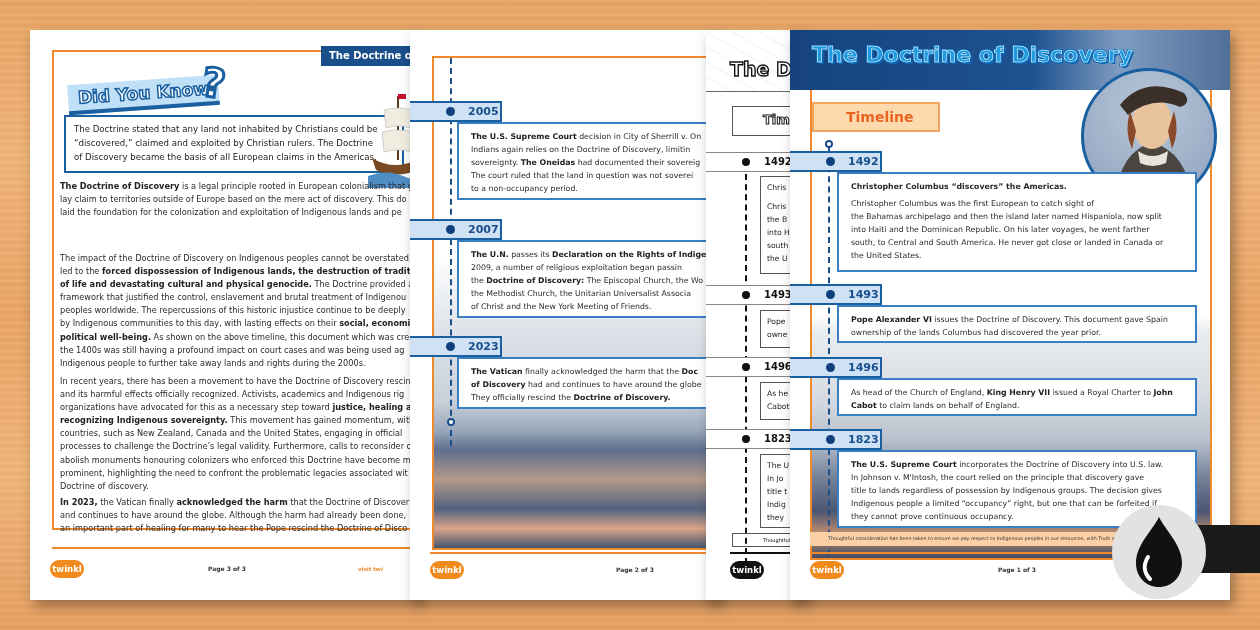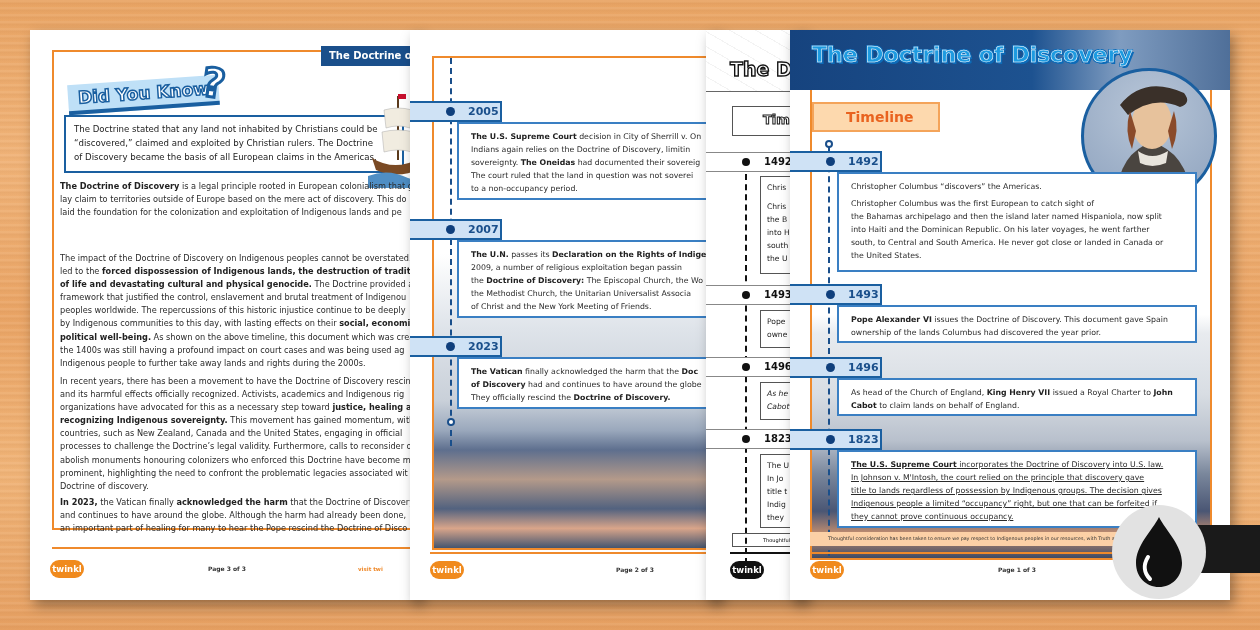--- a/index.html
+++ b/index.html
@@ -307,21 +307,21 @@
     </div>
   <div class="bw-box" style="top:280px; height:38px;">
     <div>Pope</div>
     <div>owne</div>
   </div>
 
   <div class="bw-year" style="top:327px;">
       <span class="dot"></span>
       <span class="yr">1496</span>
     </div>
-  <div class="bw-box" style="top:352px; height:38px;font-style:italic;">
+  <div class="bw-box" style="top:352px; height:38px;">
     <div>As he</div>
     <div>Cabot</div>
   </div>
 
   <div class="bw-year" style="top:399px;">
       <span class="dot"></span>
       <span class="yr">1823</span>
     </div>
   <div class="bw-box" style="top:424px; height:74px;">
     <div>The U</div>
@@ -354,21 +354,21 @@
   </div>
 
   <div class="timeline-dash" style="left:38px; top:116px; height:410px;"></div>
   <div class="end-node" style="left:35px; top:110px;"></div>
 
   <div class="year-tab" style="left:0; top:121px;">
     <span class="dot"></span>
     <span class="yr">1492</span>
   </div>
   <div class="event-box" style="left:47px; top:142px; width:360px; height:100px;">
-    <div style="font-weight:normal; margin-bottom:4px;">Christopher Columbus “discovers” the Americas.</div>
+    <div style="font-weight:bold; margin-bottom:4px;">Christopher Columbus “discovers” the Americas.</div>
     <div>Christopher Columbus was the first European to catch sight of</div>
     <div>the Bahamas archipelago and then the island later named Hispaniola, now split</div>
     <div>into Haiti and the Dominican Republic. On his later voyages, he went farther</div>
     <div>south, to Central and South America. He never got close or landed in Canada or</div>
     <div>the United States.</div>
   </div>
 
   <div class="year-tab" style="left:0; top:254px;">
     <span class="dot"></span>
     <span class="yr">1493</span>
@@ -384,21 +384,21 @@
   </div>
   <div class="event-box" style="left:47px; top:348px; width:360px; height:38px;">
     <div>As head of the Church of England, <b>King Henry VII</b> issued a Royal Charter to <b>John</b></div>
     <div><b>Cabot</b> to claim lands on behalf of England.</div>
   </div>
 
   <div class="year-tab" style="left:0; top:399px;">
     <span class="dot"></span>
     <span class="yr">1823</span>
   </div>
-  <div class="event-box" style="left:47px; top:420px; width:360px; height:78px;text-decoration:underline;">
+  <div class="event-box" style="left:47px; top:420px; width:360px; height:78px;">
     <div><b>The U.S. Supreme Court</b> incorporates the Doctrine of Discovery into U.S. law.</div>
     <div>In Johnson v. M'Intosh, the court relied on the principle that discovery gave</div>
     <div>title to lands regardless of possession by Indigenous groups. The decision gives</div>
     <div>Indigenous people a limited “occupancy” right, but one that can be forfeited if</div>
     <div>they cannot prove continuous occupancy.</div>
   </div>
 
   <div class="note-strip">Thoughtful consideration has been taken to ensure we pay respect to Indigenous peoples in our resources, with Truth and R</div>
   <div class="footer-line" style="left:20px; top:522px; width:402px;"></div>
   <div class="twinkl-logo" style="left:20px; top:531px;">twinkl</div>

